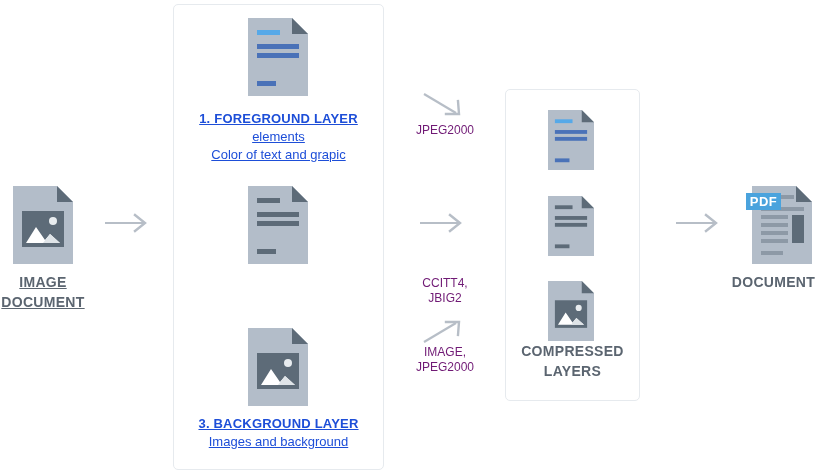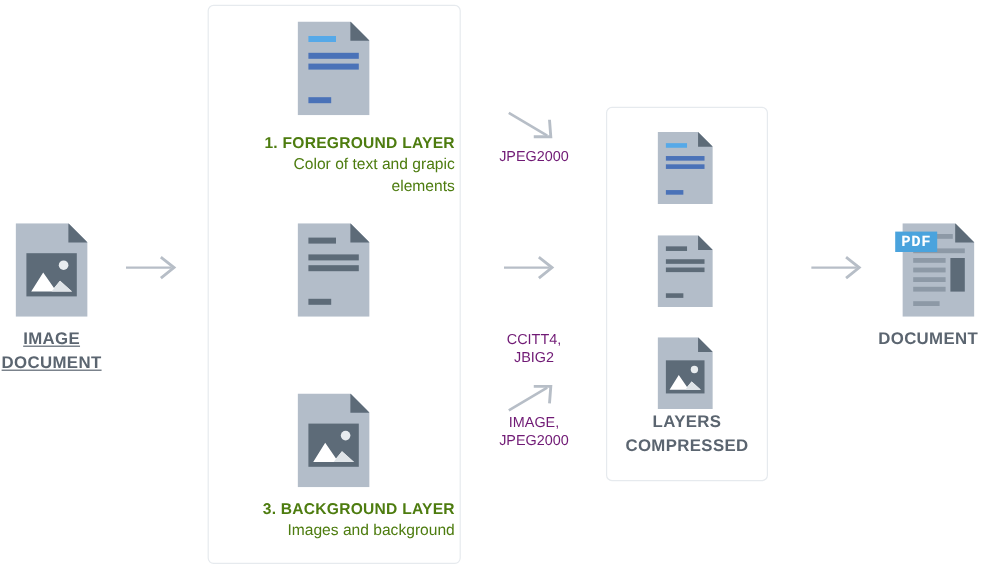--- a/index.html
+++ b/index.html
@@ -16,23 +16,24 @@
     overflow: hidden;
   }
   .stage {
     position: absolute;
     inset: 0;
   }
 
   
   .cap {
     position: absolute;
-    text-align: right;
+    text-align: center;
     line-height: 18px;
-    color: #4d7c0f;
+    color: #1d4ed8;
+    text-decoration: underline;
   }
   .cap .t-strong {
     display: block;
     font-weight: bold;
     font-size: 13px;
     letter-spacing: 0.2px;
     white-space: nowrap;
   }
   .cap .t-sub {
     display: block;
@@ -115,22 +116,22 @@
       <path d="M0 0 H44 L60 16 V78 H0 Z" fill="#b3bdc9"></path>
       <path d="M44 0 L60 16 H44 Z" fill="#5d6b78"></path>
       <rect x="9" y="12" width="23" height="5" fill="#56a9e8"></rect>
       <rect x="9" y="26" width="42" height="5" fill="#4a72b8"></rect>
       <rect x="9" y="35" width="42" height="5" fill="#4a72b8"></rect>
       <rect x="9" y="63" width="19" height="5" fill="#4a72b8"></rect>
     </svg>
   </div>
   <div class="cap" style="left:178px; top:110px; width:201px;">
     <span class="t-strong">1. FOREGROUND LAYER</span>
+    <span class="t-sub">elements</span>
     <span class="t-sub">Color of text and grapic</span>
-    <span class="t-sub">elements</span>
   </div>
 
   <div class="doc" style="left:248px; top:186px;">
     <svg width="60" height="78" viewBox="0 0 60 78" aria-hidden="true">
       <path d="M0 0 H44 L60 16 V78 H0 Z" fill="#b3bdc9"></path>
       <path d="M44 0 L60 16 H44 Z" fill="#5d6b78"></path>
       <rect x="9" y="12" width="23" height="5" fill="#5d6b78"></rect>
       <rect x="9" y="26" width="42" height="5" fill="#5d6b78"></rect>
       <rect x="9" y="35" width="42" height="5" fill="#5d6b78"></rect>
       <rect x="9" y="63" width="19" height="5" fill="#5d6b78"></rect>
@@ -213,22 +214,22 @@
       <path d="M0 0 H44 L60 16 V78 H0 Z" fill="#b3bdc9"></path>
       <path d="M44 0 L60 16 H44 Z" fill="#5d6b78"></path>
       <rect x="9" y="25" width="42" height="36" fill="#5d6b78"></rect>
       <circle cx="40" cy="35" r="4" fill="#e8ecef"></circle>
       <path d="M13 57 L23 41 L32 54 L37 48 L47 57 Z" fill="#ffffff"></path>
       <path d="M30 57 L37 48 L47 57 Z" fill="#dfe4e8"></path>
     </svg>
   </div>
 
   <div class="endcap" style="left:505px; top:341px; width:135px;">
+    <span>COMPRESSED</span>
     <span>LAYERS</span>
-    <span>COMPRESSED</span>
   </div>
 
   <div class="arrow" style="left:676px; top:212px;">
     <svg width="45" height="22" viewBox="0 0 45 22" aria-hidden="true">
       <path d="M0 11 H38" stroke="#b7bec7" stroke-width="2" fill="none"></path>
       <path d="M30 3 L40 11 L30 19" stroke="#b7bec7" stroke-width="2.4" fill="none" stroke-linecap="square"></path>
     </svg>
   </div>
 
   <div class="doc" style="left:752px; top:186px;">
@@ -240,19 +241,19 @@
       <rect x="9" y="29" width="27" height="4" fill="#8d99a6"></rect>
       <rect x="9" y="37" width="27" height="4" fill="#8d99a6"></rect>
       <rect x="9" y="45" width="27" height="4" fill="#8d99a6"></rect>
       <rect x="9" y="53" width="27" height="4" fill="#8d99a6"></rect>
       <rect x="40" y="29" width="12" height="28" fill="#5d6b78"></rect>
       <rect x="9" y="65" width="22" height="4" fill="#8d99a6"></rect>
     </svg>
   </div>
   <div style="position:absolute; left:746px; top:193px; width:35px; height:17px;
               background:#4aa3dd; color:#ffffff; font-size:13px; font-weight:bold;
-              letter-spacing:0.5px; text-align:center; line-height:17px;font-family:Liberation Mono, monospace;">PDF</div>
+              letter-spacing:0.5px; text-align:center; line-height:17px;">PDF</div>
 
   <div class="endcap" style="left:722px; top:272px; width:103px;">
     <span>DOCUMENT</span>
   </div>
 
 </div>
 
 </body></html>

